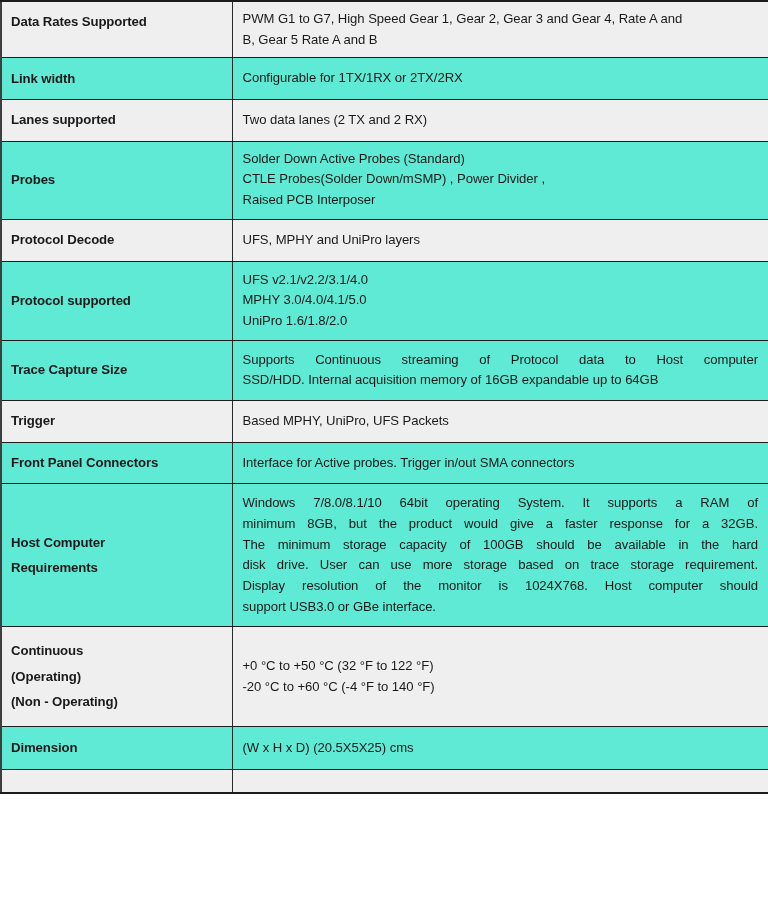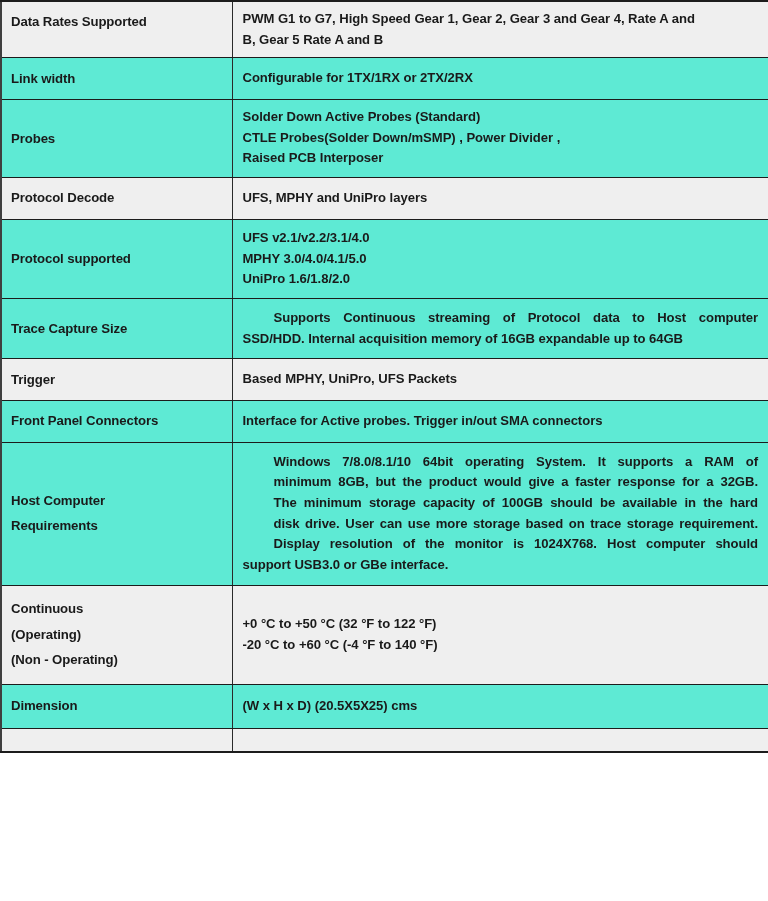--- a/index.html
+++ b/index.html
@@ -26,21 +26,20 @@
   }
 
   .spec-table col.col-label { width: 231px; }
   .spec-table col.col-value { width: 537px; }
 
   .spec-row > td {
     border-top: 1.6px solid #1c1c1c;
     border-bottom: 1.6px solid #1c1c1c;
     vertical-align: middle;
     padding: 0;
-    font-weight: bold;
   }
 
   .spec-row.shaded > td { background: #efefef; }
   .spec-row.plain  > td { background: #5eead4; }
 
   td.cell-label {
     border-right: 1.8px solid #2a2a2a;
     font-weight: bold;
     font-size: 13.2px;
     line-height: 1.52;
@@ -52,21 +51,21 @@
     font-size: 13.1px;
     line-height: 1.58;
     padding: 7px 10px 7px 10px;
     letter-spacing: -0.05px;
   }
 
   td.cell-value.justify > .vlines { text-align: justify; }
   td.cell-value.justify > .vlines > .vline:last-child { text-align: left; }
 
   .vline { display: block; }
-  .vline.j { text-align: justify; text-align-last: justify; margin-left: 31px; }
+  .vline.j { text-align: justify; text-align-last: justify; }
 
   .label-lines .lline { display: block; }
   .label-lines.spaced .lline { margin: 5.5px 0; }
 </style>
 </head>
 <body>
 
 <table class="spec-table">
   <colgroup>
     <col class="col-label">
@@ -91,20 +90,32 @@
           <div class="label-lines">
             <span class="lline">Link width</span>
           </div>
         </td>
         <td class="cell-value" style="padding-top: 10px; padding-bottom: 10px;">
           <div class="vlines">
             <span class="vline">Configurable for 1TX/1RX or 2TX/2RX</span>
           </div>
         </td>
       </tr>
+      <tr class="spec-row shaded">
+        <td class="cell-label" style="padding-top: 10px; padding-bottom: 10px;">
+          <div class="label-lines">
+            <span class="lline">Lanes supported</span>
+          </div>
+        </td>
+        <td class="cell-value" style="padding-top: 10px; padding-bottom: 10px;">
+          <div class="vlines">
+            <span class="vline">Two data lanes (2 TX and 2 RX)</span>
+          </div>
+        </td>
+      </tr>
       <tr class="spec-row plain">
         <td class="cell-label" style="padding-top: 8px; padding-bottom: 8px;">
           <div class="label-lines">
             <span class="lline">Probes</span>
           </div>
         </td>
         <td class="cell-value" style="padding-bottom: 8px;">
           <div class="vlines">
             <span class="vline">Solder Down Active Probes (Standard)</span>
             <span class="vline">CTLE Probes(Solder Down/mSMP) , Power Divider ,</span>

